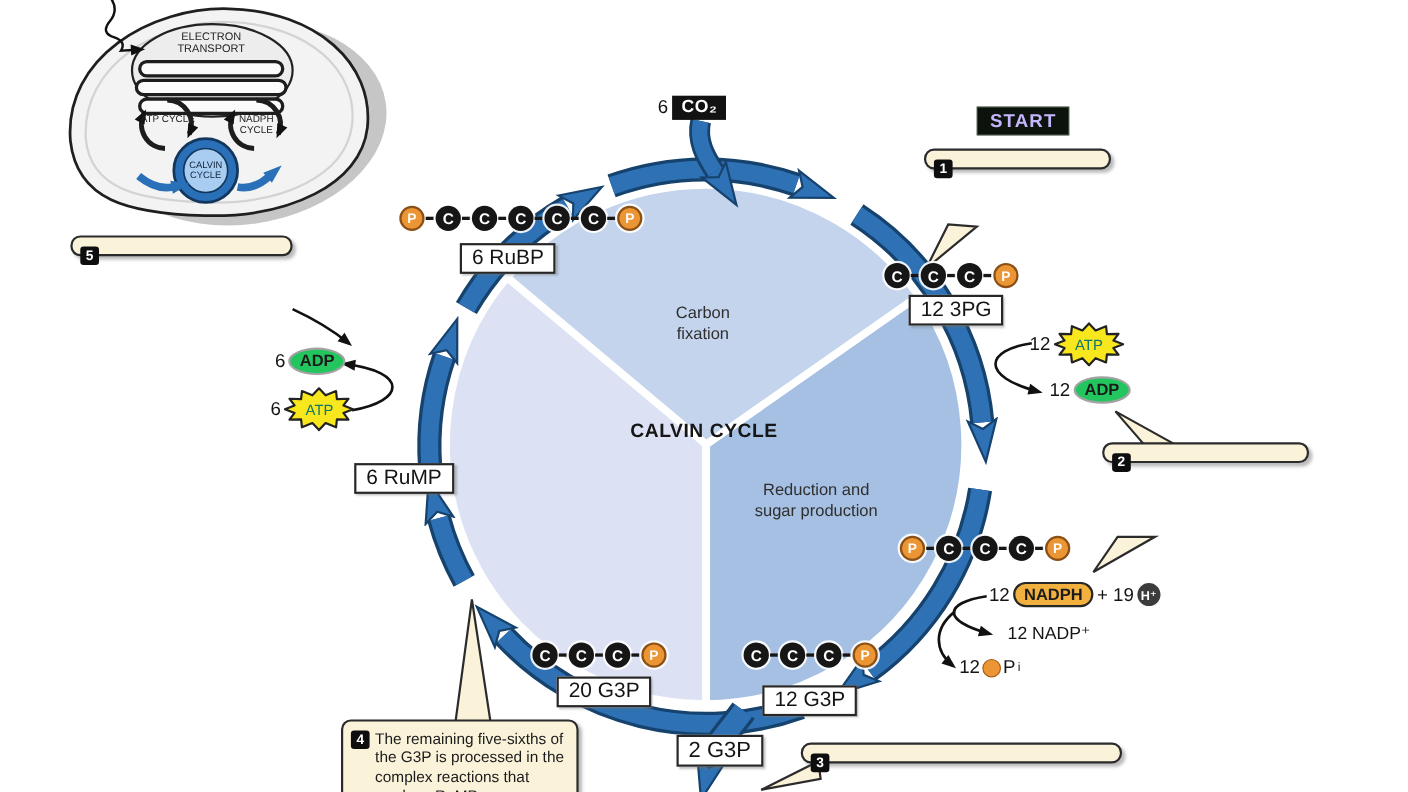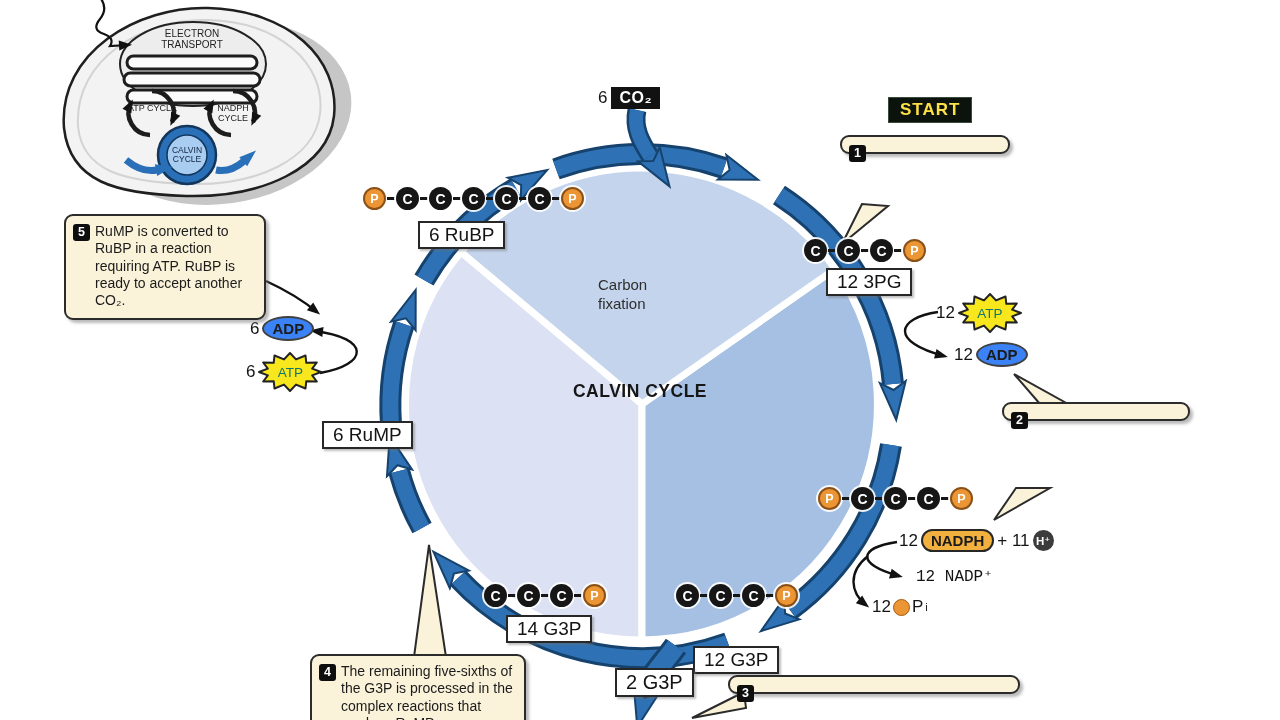--- a/index.html
+++ b/index.html
@@ -9,42 +9,42 @@
   svg.layer{position:absolute;left:0;top:0;z-index:1;}
   .html-layer{position:absolute;left:0;top:0;width:100%;height:100%;z-index:2;pointer-events:none;}
   .html-layer > *{pointer-events:auto;}
 
   
   .mbox{position:absolute;background:#fff;border:2px solid #272727;padding:1px 9px;
         font-size:19px;white-space:nowrap;color:#141414;box-shadow:2px 2px 2px rgba(110,110,110,.45);}
 
   
   .blackbox{background:#121212;color:#fff;font-weight:bold;font-size:16px;padding:2px 8px;letter-spacing:.5px;}
-  .startbox{position:absolute;background:#0b130c;color:#fde047;font-weight:bold;font-size:17px;
+  .startbox{position:absolute;background:#0b130c;color:#c4b5fd;font-weight:bold;font-size:17px;
             padding:2px 11px;letter-spacing:1px;border:1px solid #3a4a3a;}
 
   
   .callout{position:absolute;background:#faf3da;border:2px solid #2b2b2b;border-radius:9px;
            padding:7px 9px 8px 29px;font-size:14px;line-height:1.24;color:#1b1b1b;
            box-shadow:3px 3px 3px rgba(120,120,120,.5);box-sizing:border-box;}
   .badge{position:absolute;left:7px;top:8px;width:17px;height:17px;background:#0e0e0e;color:#fff;
          font-weight:bold;font-size:12.5px;display:flex;align-items:center;justify-content:center;border-radius:3px;}
 
   
   .chain{position:absolute;display:flex;align-items:center;}
   .node{display:flex;align-items:center;justify-content:center;border-radius:50%;
         font-weight:bold;box-shadow:0 0 0 2px rgba(255,255,255,.9);}
   .node.c{width:23px;height:23px;background:#161616;color:#fff;font-size:14px;}
   .node.p{width:19px;height:19px;background:#ec9534;color:#fff;border:2px solid #8a5016;font-size:12.5px;}
   .bond{width:8px;height:3px;background:#161616;margin:0 1px;}
 
   
   .tokrow{position:absolute;display:flex;align-items:center;gap:3px;white-space:nowrap;}
   .count{font-size:17px;color:#141414;}
-  .adp{background:#3b82f6;border:2px solid #404040;border-radius:50%;padding:2px 8px;
+  .adp{background:#22c55e;border:2px solid #a3a3a3;border-radius:50%;padding:2px 8px;
        font-weight:bold;font-size:15px;color:#1b1b1b;}
   .nadph{background:#f2b13e;border:2px solid #272727;border-radius:12px;padding:1px 8px;
          font-weight:bold;font-size:15px;color:#1b1b1b;}
   .hcirc{width:21px;height:21px;border-radius:50%;background:#3c3c3c;color:#fff;font-weight:bold;
          font-size:11.5px;display:flex;align-items:center;justify-content:center;}
   .pidot{width:15px;height:15px;border-radius:50%;background:#ec9534;border:1.5px solid #a35d14;}
   .pit{font-size:17px;color:#141414;}
   .pisub{font-size:11px;vertical-align:sub;color:#141414;}
   .atpwrap{position:relative;width:64px;height:42px;}
   .atpwrap svg{position:absolute;left:0;top:0;}
@@ -157,21 +157,22 @@
     <div class="inset-label" style="left:158px;top:146px;width:58px;font-size:8.5px;font-weight:normal;color:#10243f;">CALVIN CYCLE</div>
 
     <div class="abs" style="left:598px;top:87px;display:flex;align-items:center;gap:4px;">
       <span class="count">6</span>
       <span class="blackbox">CO₂</span>
     </div>
 
     <div class="startbox" style="left:888px;top:97px;">START</div>
 
     <div class="cycletitle" style="left:550px;top:381px;width:180px;">CALVIN CYCLE</div>
-    <div class="pielabel" style="left:598px;top:276px;width:82px;text-align:left;">Carbon fixation</div>
+    <div class="pielabel" style="left:598px;top:276px;width:82px;text-align:center;">Carbon fixation</div>
+    <div class="pielabel" style="left:674px;top:437px;width:136px;text-align:center;">Reduction and sugar production</div>
 
     <div class="chain" style="left:363px;top:187px;">
         <span class="node p">P</span>
         <span class="bond"></span>
         <span class="node c">C</span>
         <span class="bond"></span>
         <span class="node c">C</span>
         <span class="bond"></span>
         <span class="node c">C</span>
         <span class="bond"></span>
@@ -216,22 +217,22 @@
         <span class="node c">C</span>
         <span class="bond"></span>
         <span class="node c">C</span>
         <span class="bond"></span>
         <span class="node p">P</span>
       </div>
 
     <div class="mbox" style="left:418px;top:221px;">6 RuBP</div>
     <div class="mbox" style="left:826px;top:268px;">12 3PG</div>
     <div class="mbox" style="left:322px;top:389px;margin-top:32px;">6 RuMP</div>
-    <div class="mbox" style="left:506px;top:615px;">14 G3P</div>
-    <div class="mbox" style="left:693px;top:646px;">12 G3P</div>
+    <div class="mbox" style="left:506px;top:615px;">20 G3P</div>
+    <div class="mbox" style="left:693px;top:623px;">12 G3P</div>
     <div class="mbox" style="left:615px;top:668px;font-size:20px;">2 G3P</div>
 
     <div class="tokrow" style="left:250px;top:316px;">
       <span class="count">6</span>
       <span class="adp">ADP</span>
     </div>
     <div class="tokrow" style="left:246px;top:351px;">
       <span class="count">6</span>
       <span class="atpwrap">
         <svg width="64" height="42" viewBox="0 0 64 42">
@@ -251,26 +252,26 @@
       </span>
     </div>
     <div class="tokrow" style="left:954px;top:342px;">
       <span class="count">12</span>
       <span class="adp">ADP</span>
     </div>
 
     <div class="tokrow" style="left:899px;top:529px;">
       <span class="count">12</span>
       <span class="nadph">NADPH</span>
-      <span class="count">+ 11</span>
+      <span class="count">+ 19</span>
       <span class="hcirc">H⁺</span>
     </div>
 
     <div class="tokrow" style="left:916px;top:566px;">
-      <span class="count" style="font-size:16px;font-family:Liberation Mono, monospace;">12 NADP⁺</span>
+      <span class="count" style="font-size:16px;">12 NADP⁺</span>
     </div>
 
     <div class="tokrow" style="left:872px;top:597px;gap:2px;">
       <span class="count">12</span>
       <span class="pidot"></span>
       <span class="pit">P</span>
       <span class="pisub">i</span>
     </div>
 
     <div class="callout" style="left:840px;top:135px;width:170px;">
@@ -281,17 +282,16 @@
     </div>
     <div class="callout" style="left:728px;top:675px;width:292px;">
       <span class="badge">3</span>
     </div>
     <div class="callout" style="left:310px;top:654px;width:216px;">
       <span class="badge">4</span>
       <span>The remaining five-sixths of the G3P is processed in the complex reactions that produce RuMP.</span>
     </div>
     <div class="callout" style="left:64px;top:214px;width:202px;">
       <span class="badge">5</span>
-      <span>RuMP is converted to RuBP in a reaction requiring ATP. RuBP is ready to accept another CO₂.</span>
     </div>
 
   </div>
 </div>
 
 </body></html>

